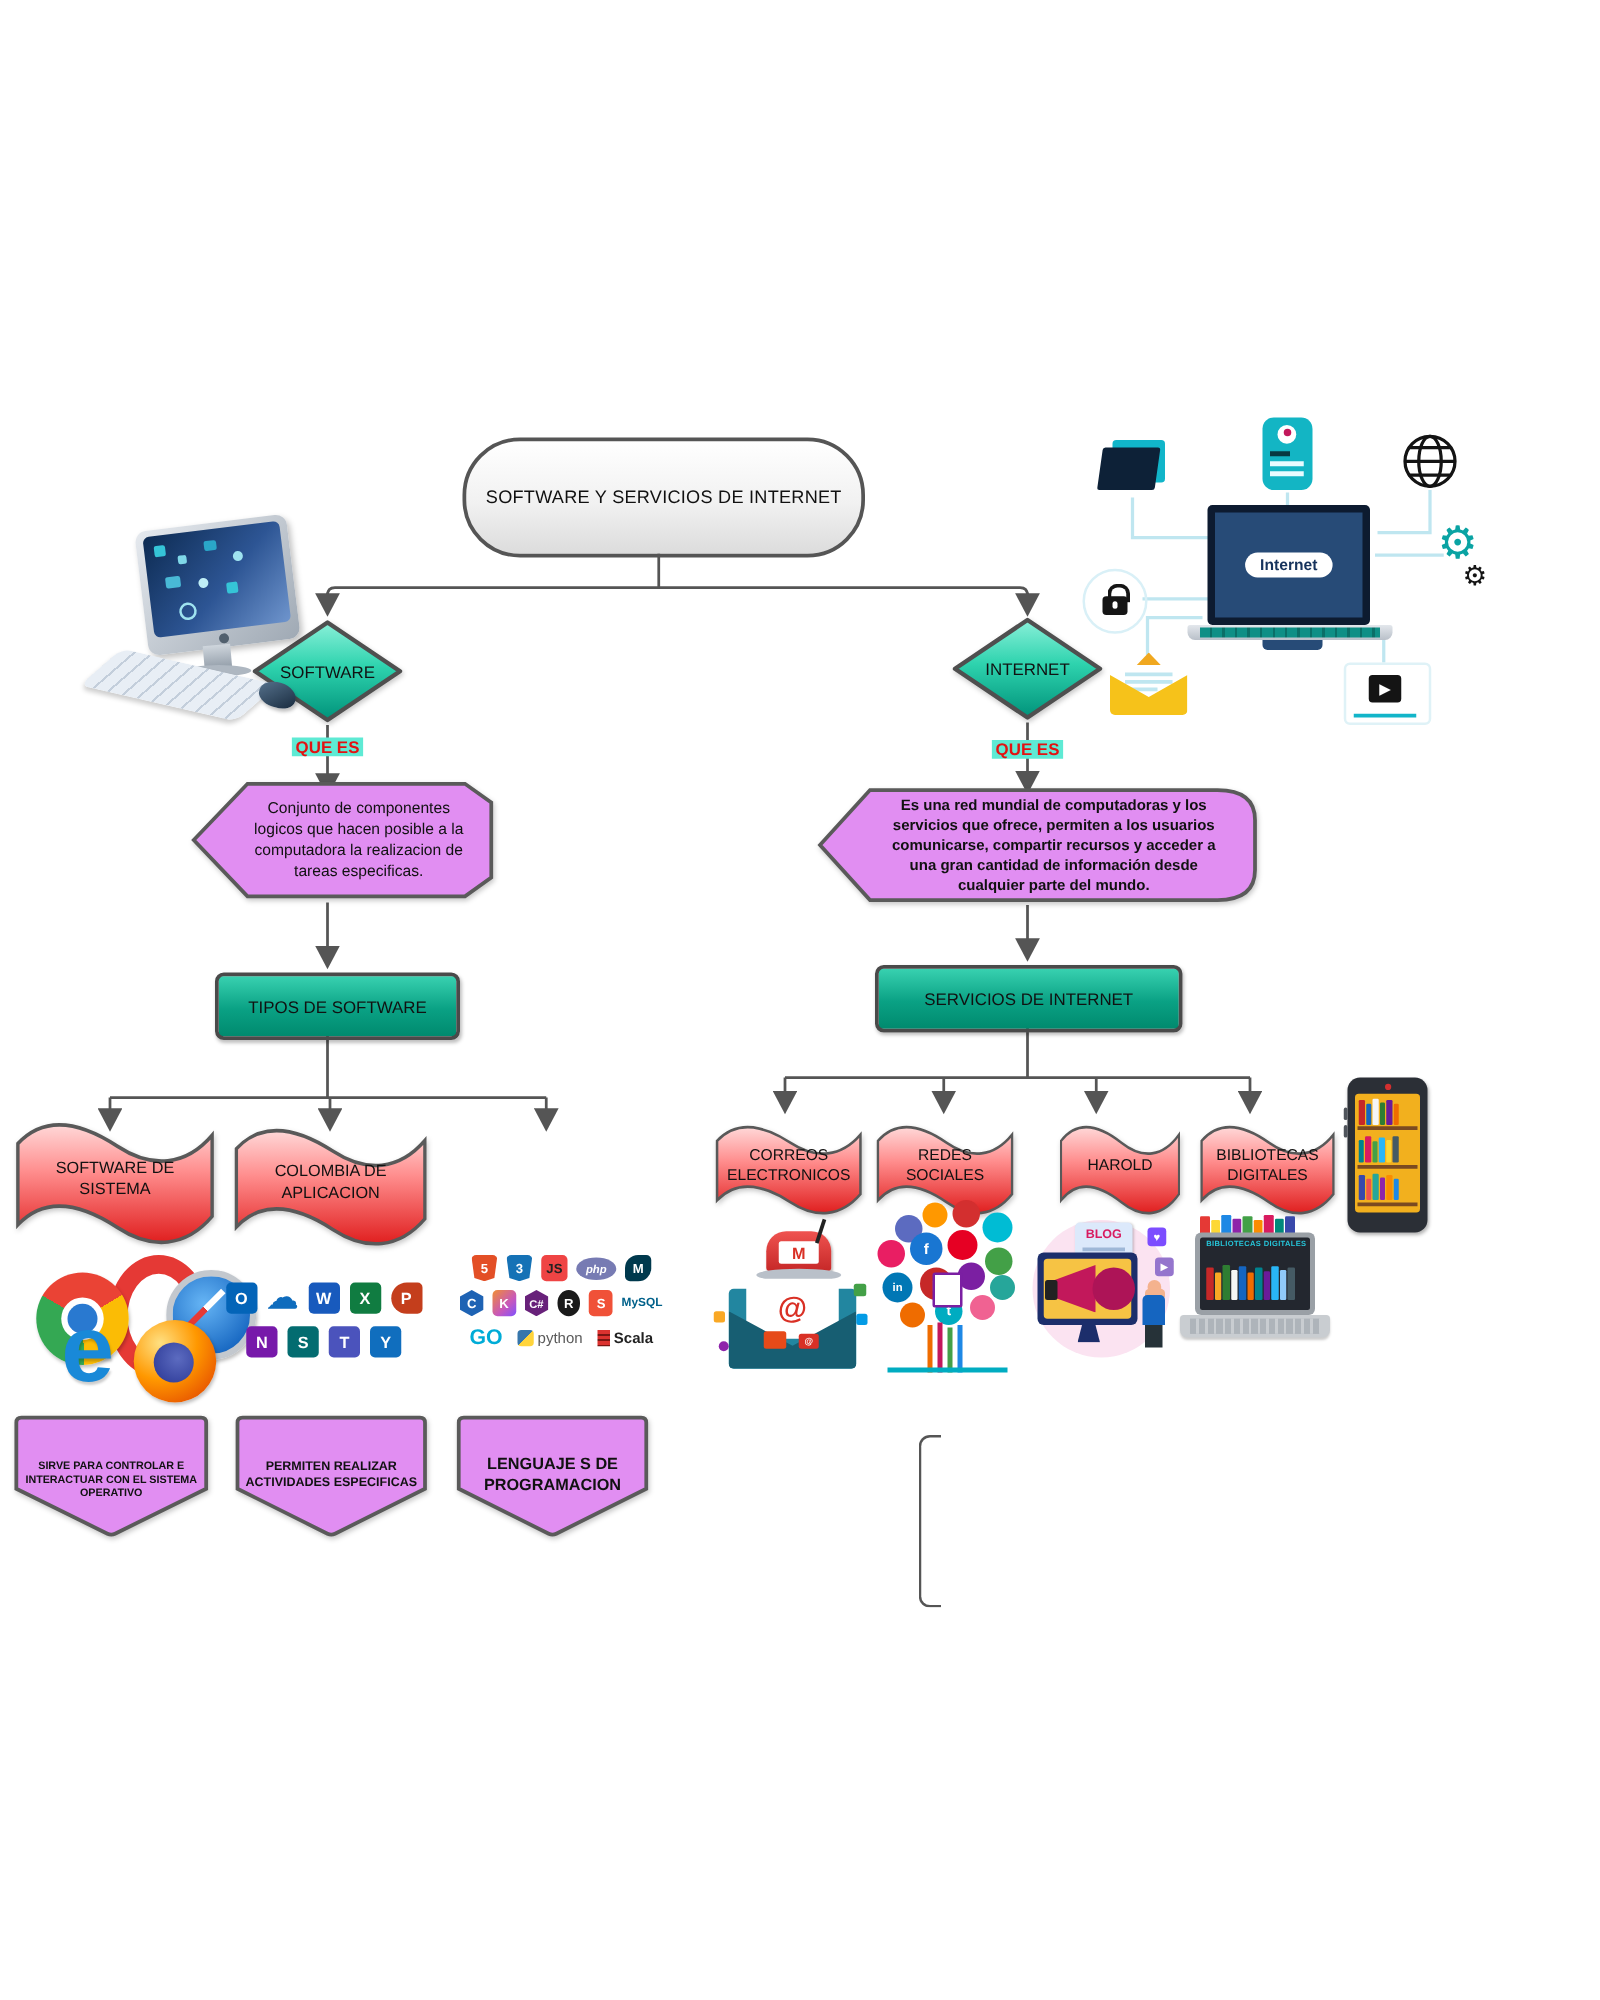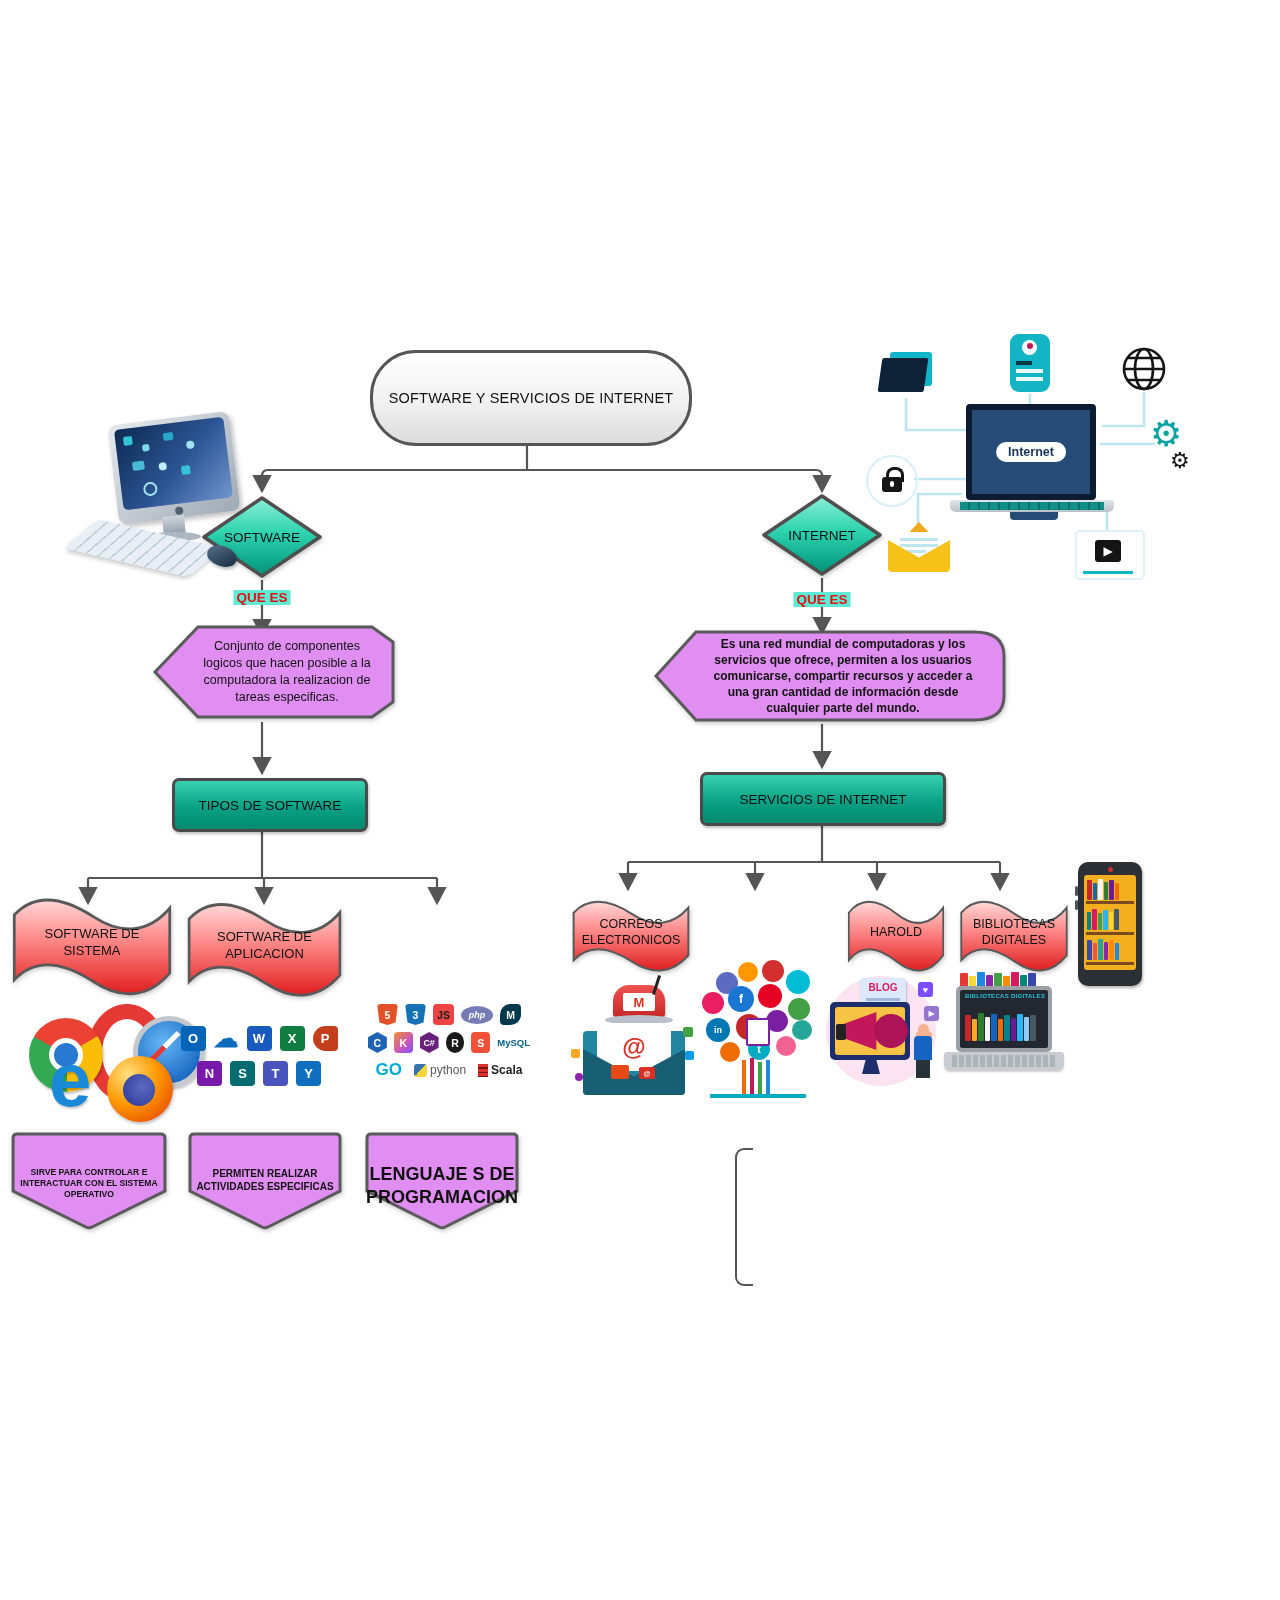--- a/index.html
+++ b/index.html
@@ -124,40 +124,40 @@
   <div class="node" style="left:8px;top:888px;width:168px;height:112px;">
     <svg class="fit shape" viewBox="0 0 160 100" preserveAspectRatio="none">
       <path d="M6,24 C28,2 56,10 82,26 C108,42 134,40 154,18 L154,76 C134,98 108,100 82,84 C56,68 28,60 6,82 Z" fill="url(#redGrad)" stroke="#595959" stroke-width="2.6"></path>
     </svg>
     <div class="banner-lbl">SOFTWARE DE SISTEMA</div>
   </div>
   <div class="node" style="left:183px;top:893px;width:163px;height:108px;">
     <svg class="fit shape" viewBox="0 0 160 100" preserveAspectRatio="none">
       <path d="M6,24 C28,2 56,10 82,26 C108,42 134,40 154,18 L154,76 C134,98 108,100 82,84 C56,68 28,60 6,82 Z" fill="url(#redGrad)" stroke="#595959" stroke-width="2.6"></path>
     </svg>
-    <div class="banner-lbl">SOFTWARE DE APLICACION</div>
+    <div class="banner-lbl">COLOMBIA DE APLICACION</div>
   </div>
 
   <div class="node" style="left:8px;top:1131px;width:162px;height:100px;">
     <svg class="fit shape" viewBox="0 0 160 100" preserveAspectRatio="none">
       <path d="M9,3 H151 Q155,3 155,7 V60 L83,96 Q80,97.5 77,96 L5,60 V7 Q5,3 9,3 Z" fill="#e18ef2" stroke="#5a5a5a" stroke-width="3"></path>
     </svg>
     <div class="note-lbl" style="font-size:8.6px;">SIRVE PARA  CONTROLAR E INTERACTUAR CON  EL SISTEMA OPERATIVO</div>
   </div>
   <div class="node" style="left:185px;top:1131px;width:160px;height:100px;">
     <svg class="fit shape" viewBox="0 0 160 100" preserveAspectRatio="none">
       <path d="M9,3 H151 Q155,3 155,7 V60 L83,96 Q80,97.5 77,96 L5,60 V7 Q5,3 9,3 Z" fill="#e18ef2" stroke="#5a5a5a" stroke-width="3"></path>
     </svg>
     <div class="note-lbl" style="font-size:10px;">PERMITEN REALIZAR ACTIVIDADES ESPECIFICAS</div>
   </div>
   <div class="node" style="left:362px;top:1131px;width:160px;height:100px;">
     <svg class="fit shape" viewBox="0 0 160 100" preserveAspectRatio="none">
       <path d="M9,3 H151 Q155,3 155,7 V60 L83,96 Q80,97.5 77,96 L5,60 V7 Q5,3 9,3 Z" fill="#e18ef2" stroke="#5a5a5a" stroke-width="3"></path>
     </svg>
-    <div class="note-lbl" style="font-size:18px;padding-top:32px;">LENGUAJE S DE PROGRAMACION</div>
+    <div class="note-lbl" style="font-size:13px;padding-top:32px;">LENGUAJE S DE PROGRAMACION</div>
   </div>
 
   <div class="node" style="left:760px;top:492px;width:124px;height:86px;">
     <svg class="fit shape" viewBox="0 0 124 86" preserveAspectRatio="none">
       <polygon points="62,4 120,43 62,82 4,43" fill="url(#tealGrad)" stroke="#4f4f4f" stroke-width="3.5" stroke-linejoin="round"></polygon>
     </svg>
     <span class="lbl">INTERNET</span>
   </div>
   <div class="ques" style="left:822px;top:592px;">QUE ES</div>
 
@@ -170,20 +170,26 @@
 
   <div class="greenbox" style="left:700px;top:772px;width:240px;height:48px;">
     <span>SERVICIOS DE INTERNET</span>
   </div>
 
   <div class="node" style="left:569px;top:893px;width:124px;height:82px;">
     <svg class="fit shape" viewBox="0 0 160 100" preserveAspectRatio="none">
       <path d="M6,24 C28,2 56,10 82,26 C108,42 134,40 154,18 L154,76 C134,98 108,100 82,84 C56,68 28,60 6,82 Z" fill="url(#redGrad)" stroke="#595959" stroke-width="2.6"></path>
     </svg>
     <div class="banner-lbl sm">CORREOS ELECTRONICOS</div>
+  </div>
+  <div class="node" style="left:698px;top:893px;width:116px;height:82px;">
+    <svg class="fit shape" viewBox="0 0 160 100" preserveAspectRatio="none">
+      <path d="M6,24 C28,2 56,10 82,26 C108,42 134,40 154,18 L154,76 C134,98 108,100 82,84 C56,68 28,60 6,82 Z" fill="url(#redGrad)" stroke="#595959" stroke-width="2.6"></path>
+    </svg>
+    <div class="banner-lbl sm">REDES SOCIALES</div>
   </div>
   <div class="node" style="left:845px;top:893px;width:102px;height:82px;">
     <svg class="fit shape" viewBox="0 0 160 100" preserveAspectRatio="none">
       <path d="M6,24 C28,2 56,10 82,26 C108,42 134,40 154,18 L154,76 C134,98 108,100 82,84 C56,68 28,60 6,82 Z" fill="url(#redGrad)" stroke="#595959" stroke-width="2.6"></path>
     </svg>
     <div class="banner-lbl sm">HAROLD</div>
   </div>
   <div class="node" style="left:957px;top:893px;width:114px;height:82px;">
     <svg class="fit shape" viewBox="0 0 160 100" preserveAspectRatio="none">
       <path d="M6,24 C28,2 56,10 82,26 C108,42 134,40 154,18 L154,76 C134,98 108,100 82,84 C56,68 28,60 6,82 Z" fill="url(#redGrad)" stroke="#595959" stroke-width="2.6"></path>

